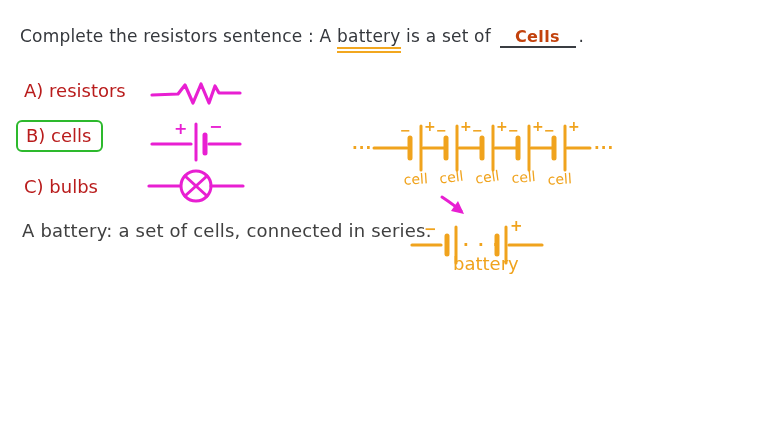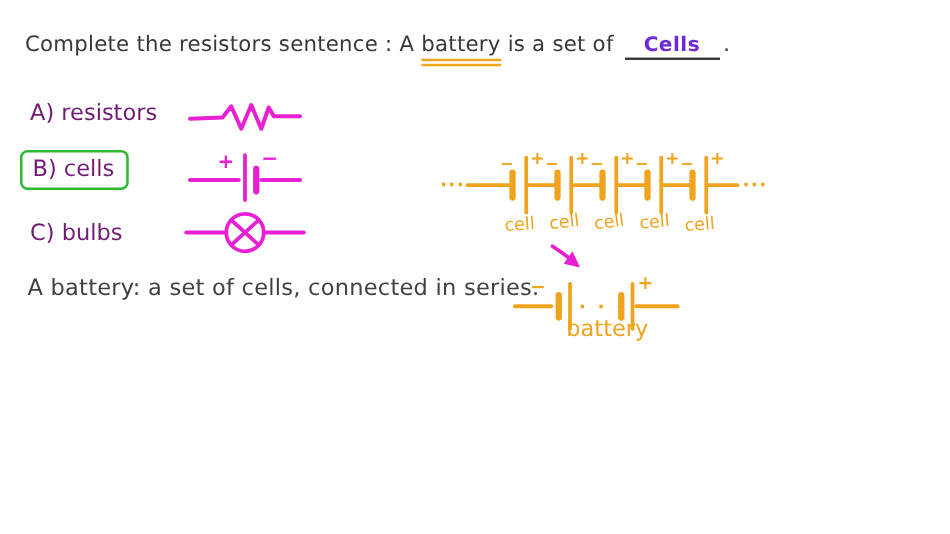--- a/index.html
+++ b/index.html
@@ -12,23 +12,23 @@
   .title{
     left:20px;top:26px;width:600px;
     font-size:17px;color:#35383d;letter-spacing:.2px;white-space:nowrap;
   }
   .uline{border-bottom:6px double #f2a71f;padding-bottom:1px;}
   .blank{
     display:inline-block;min-width:76px;text-align:center;
     border-bottom:2px solid #3a3d42;margin:0 3px;line-height:1.05;
     vertical-align:baseline;
   }
-  .answer{color:#6d28d9;font-size:16px;font-weight:bold;letter-spacing:.4px;}
+  .answer{color:#c2410c;font-size:16px;font-weight:bold;letter-spacing:.4px;}
   
-  .opt-label{font-size:18px;color:#701a75;white-space:nowrap;}
+  .opt-label{font-size:18px;color:#b91c1c;white-space:nowrap;}
   .opt-box{
     border:2.5px solid #2db92d;border-radius:6px;padding:3px 10px 4px 8px;
     display:inline-block;
   }
   
   .definition{
     left:22px;top:220px;font-size:18px;color:#404040;white-space:nowrap;
     letter-spacing:.2px;
   }
   

